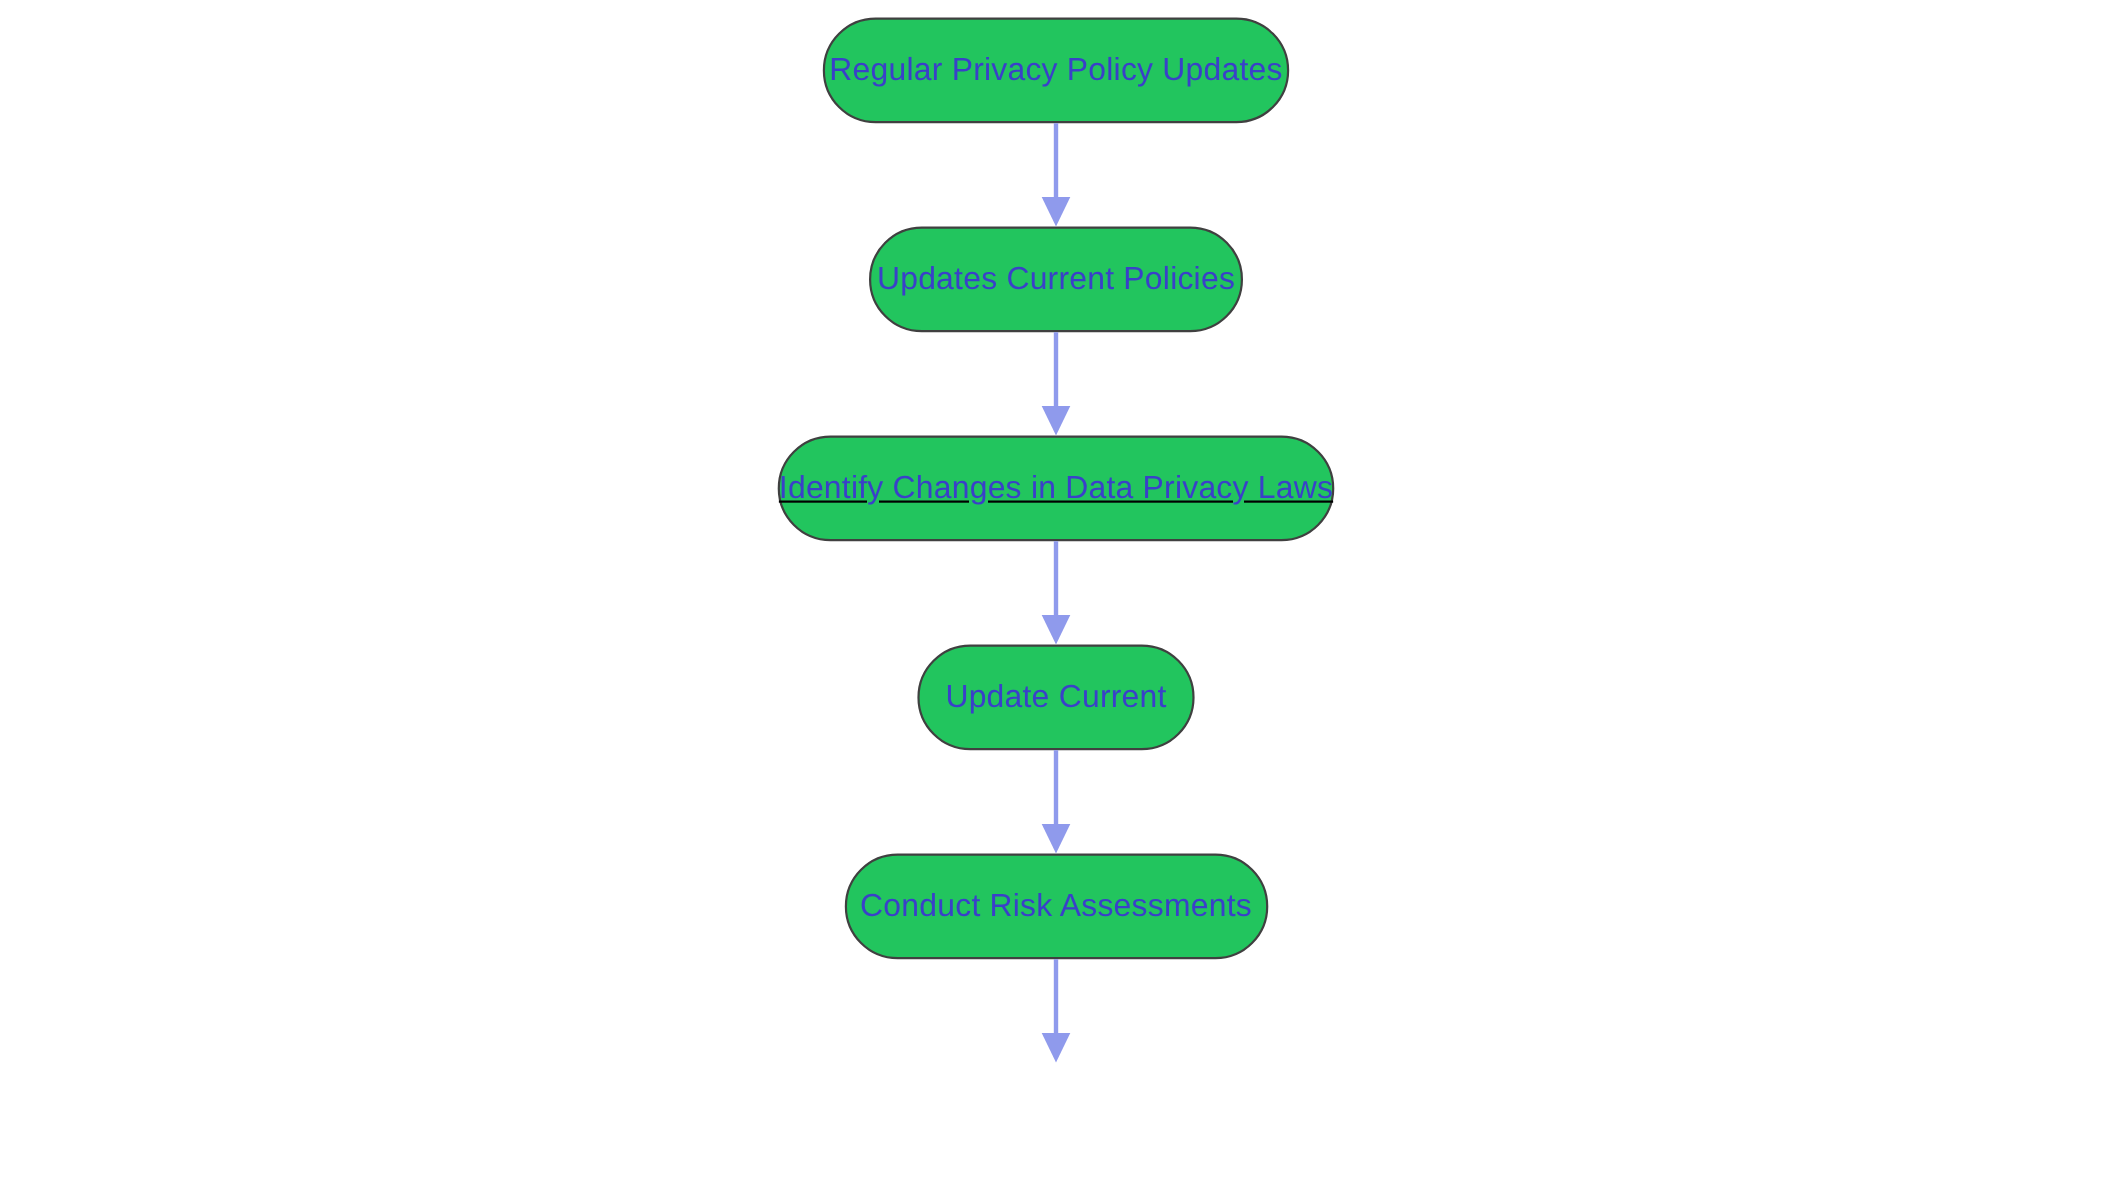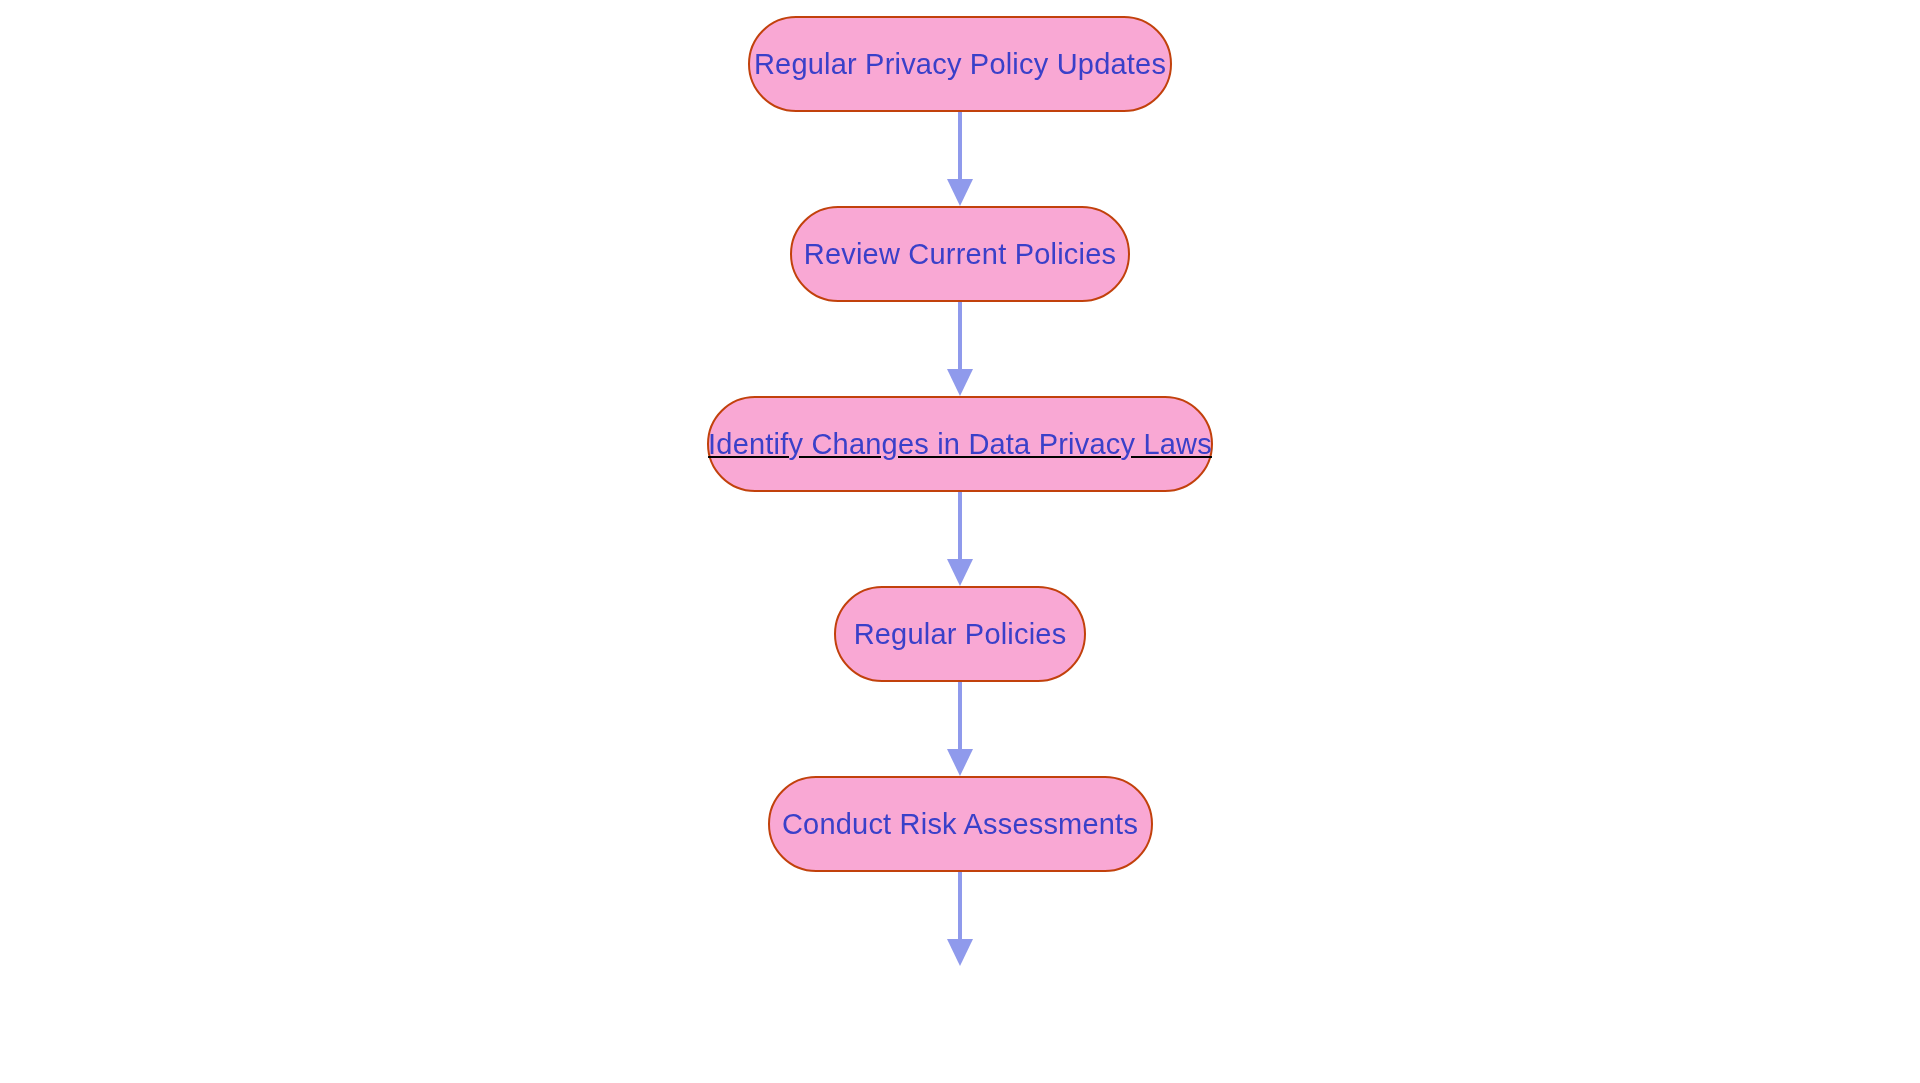--- a/index.html
+++ b/index.html
@@ -18,22 +18,22 @@
     display: flex;
     flex-direction: column;
     align-items: center;
     padding-top: 16px;
     box-sizing: border-box;
   }
   .node {
     box-sizing: border-box;
     height: 96px;
     border-radius: 48px;
-    background: #f9a8d4;
-    border: 2px solid #c2410c;
+    background: #22c55e;
+    border: 2px solid #404040;
     display: flex;
     align-items: center;
     justify-content: center;
     flex: 0 0 auto;
   }
   .node .label {
     font-size: 29px;
     letter-spacing: 0.2px;
     color: #3a40c9;
     white-space: nowrap;
@@ -80,39 +80,39 @@
   <div class="node w1">
     <span class="label">Regular Privacy Policy Updates</span>
   </div>
 
   <div class="connector">
     <div class="shaft"></div>
     <div class="head"></div>
   </div>
 
   <div class="node w2">
-    <span class="label">Review Current Policies</span>
+    <span class="label">Updates Current Policies</span>
   </div>
 
   <div class="connector">
     <div class="shaft"></div>
     <div class="head"></div>
   </div>
 
   <div class="node w3">
     <span class="label">Identify Changes in Data Privacy Laws</span>
   </div>
 
   <div class="connector">
     <div class="shaft"></div>
     <div class="head"></div>
   </div>
 
   <div class="node w4">
-    <span class="label">Regular Policies</span>
+    <span class="label">Update Current</span>
   </div>
 
   <div class="connector">
     <div class="shaft"></div>
     <div class="head"></div>
   </div>
 
   <div class="node w5">
     <span class="label">Conduct Risk Assessments</span>
   </div>

